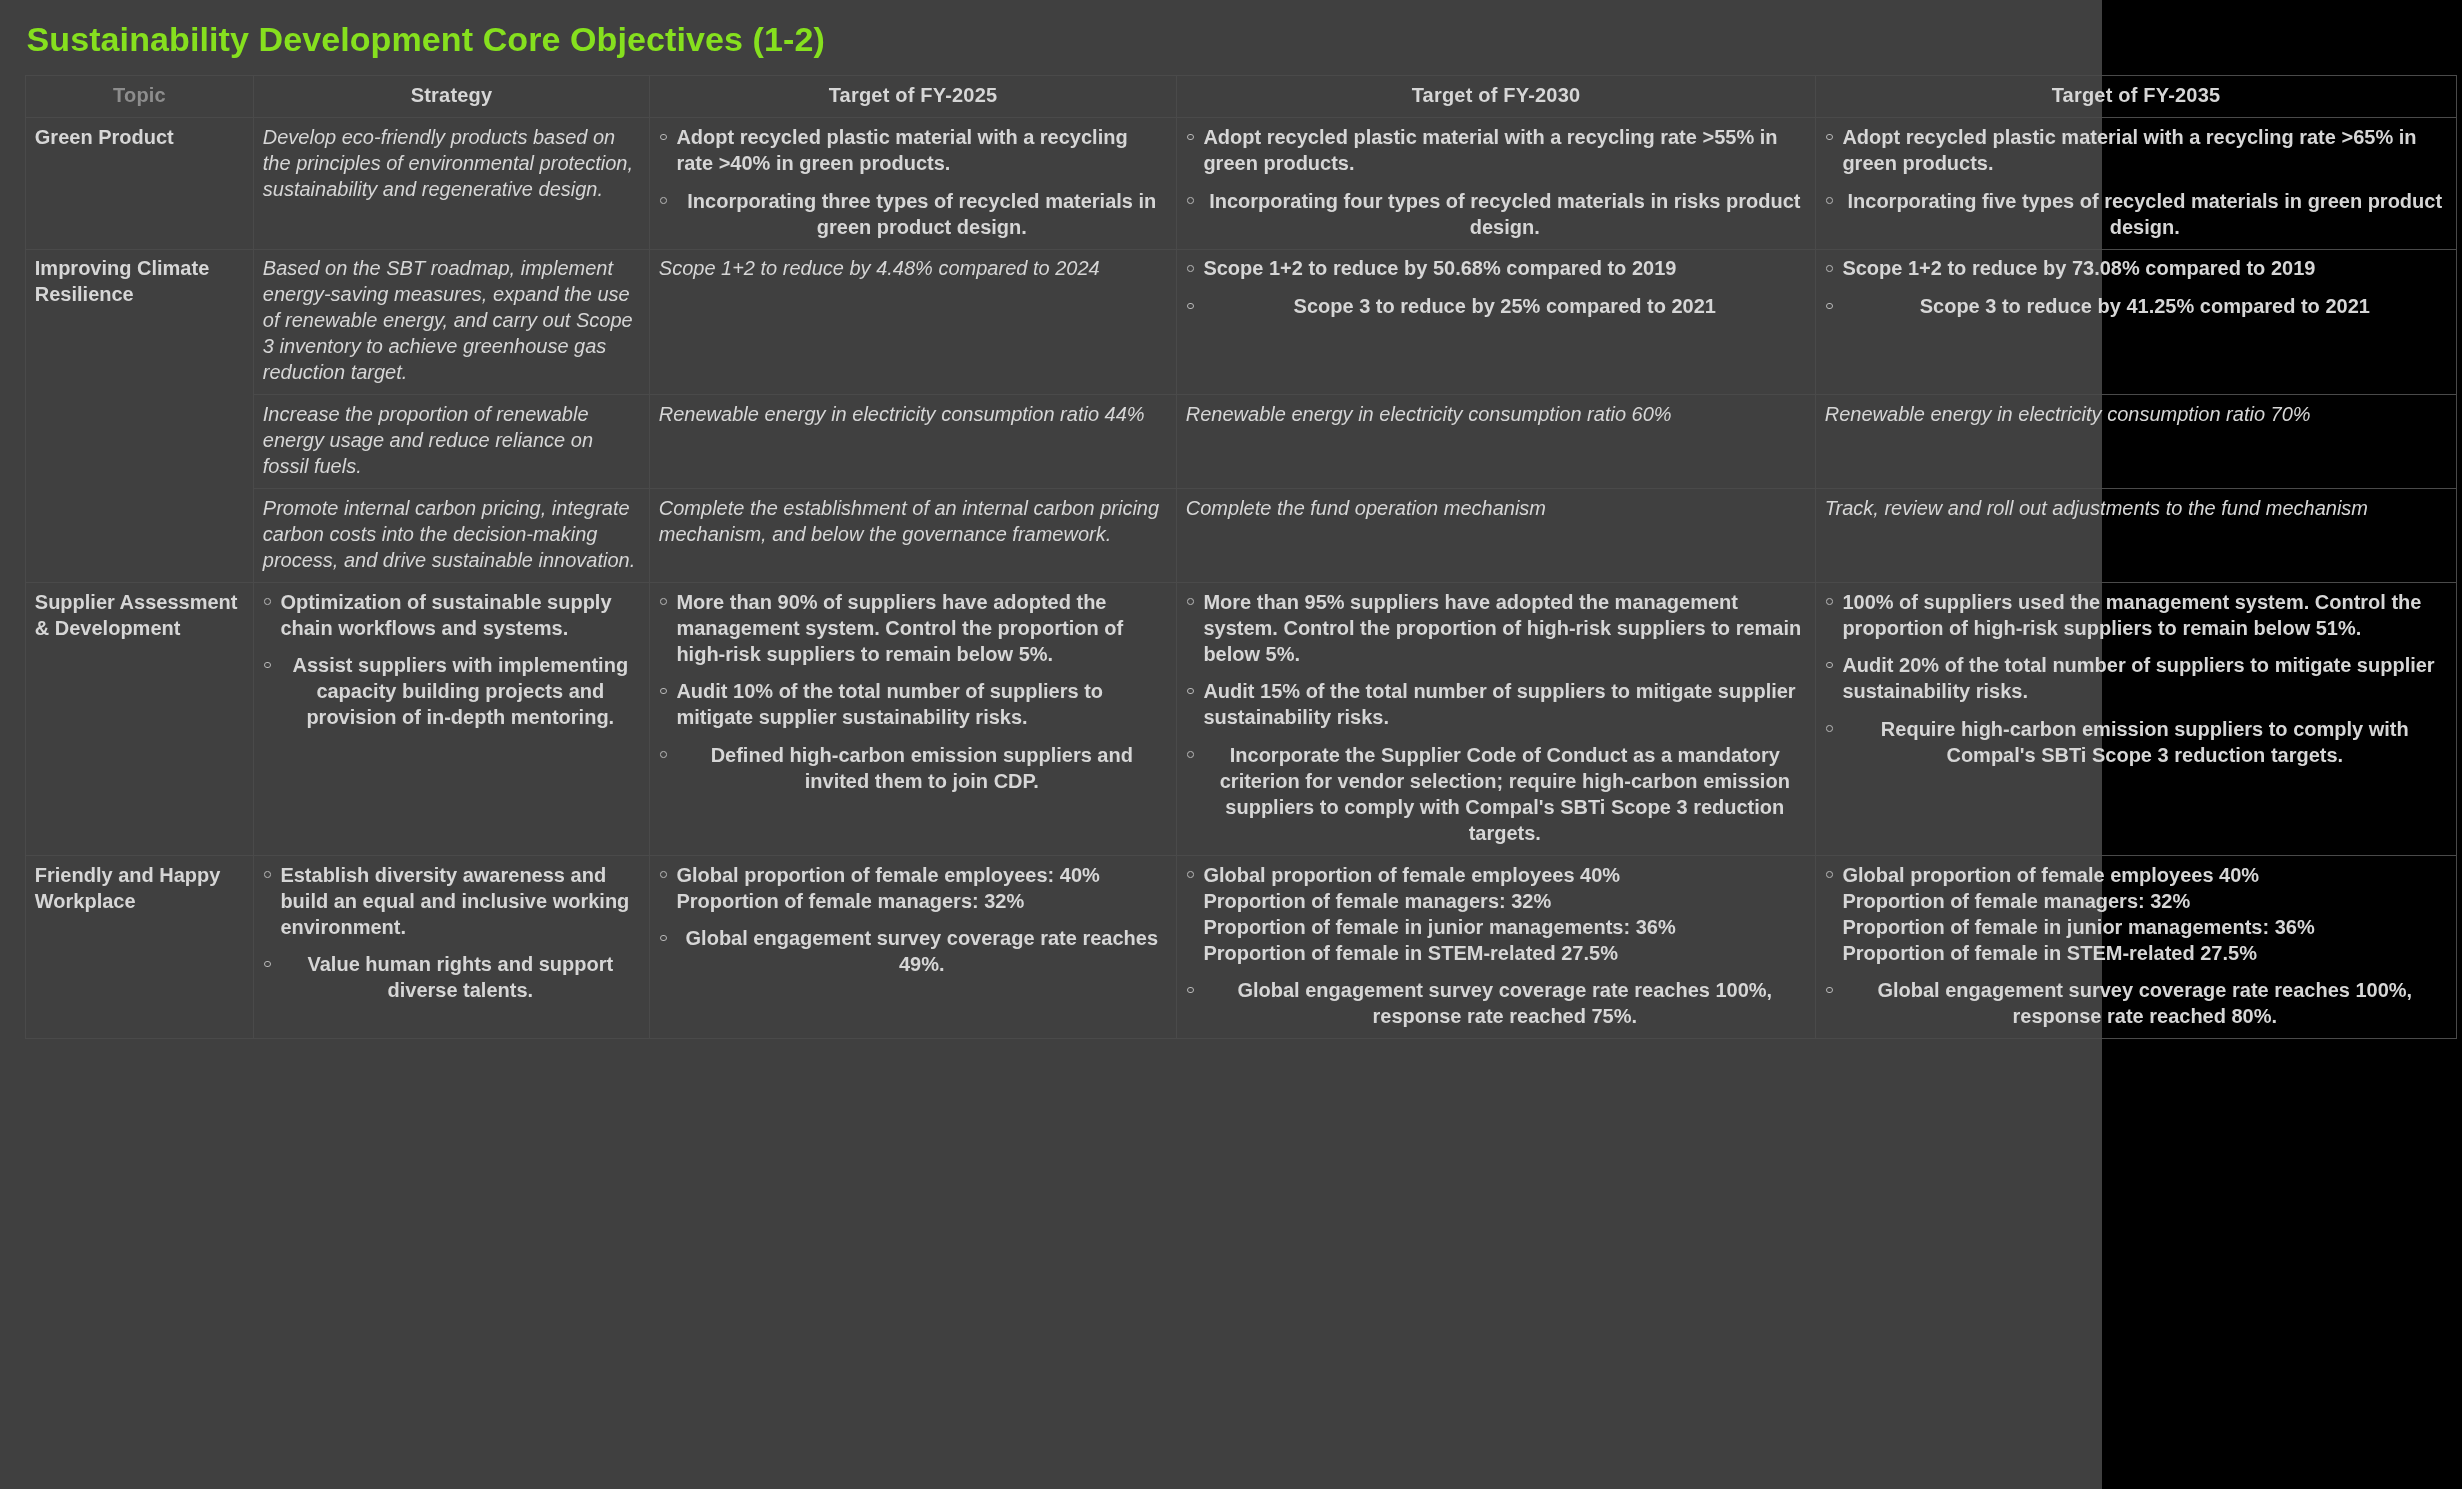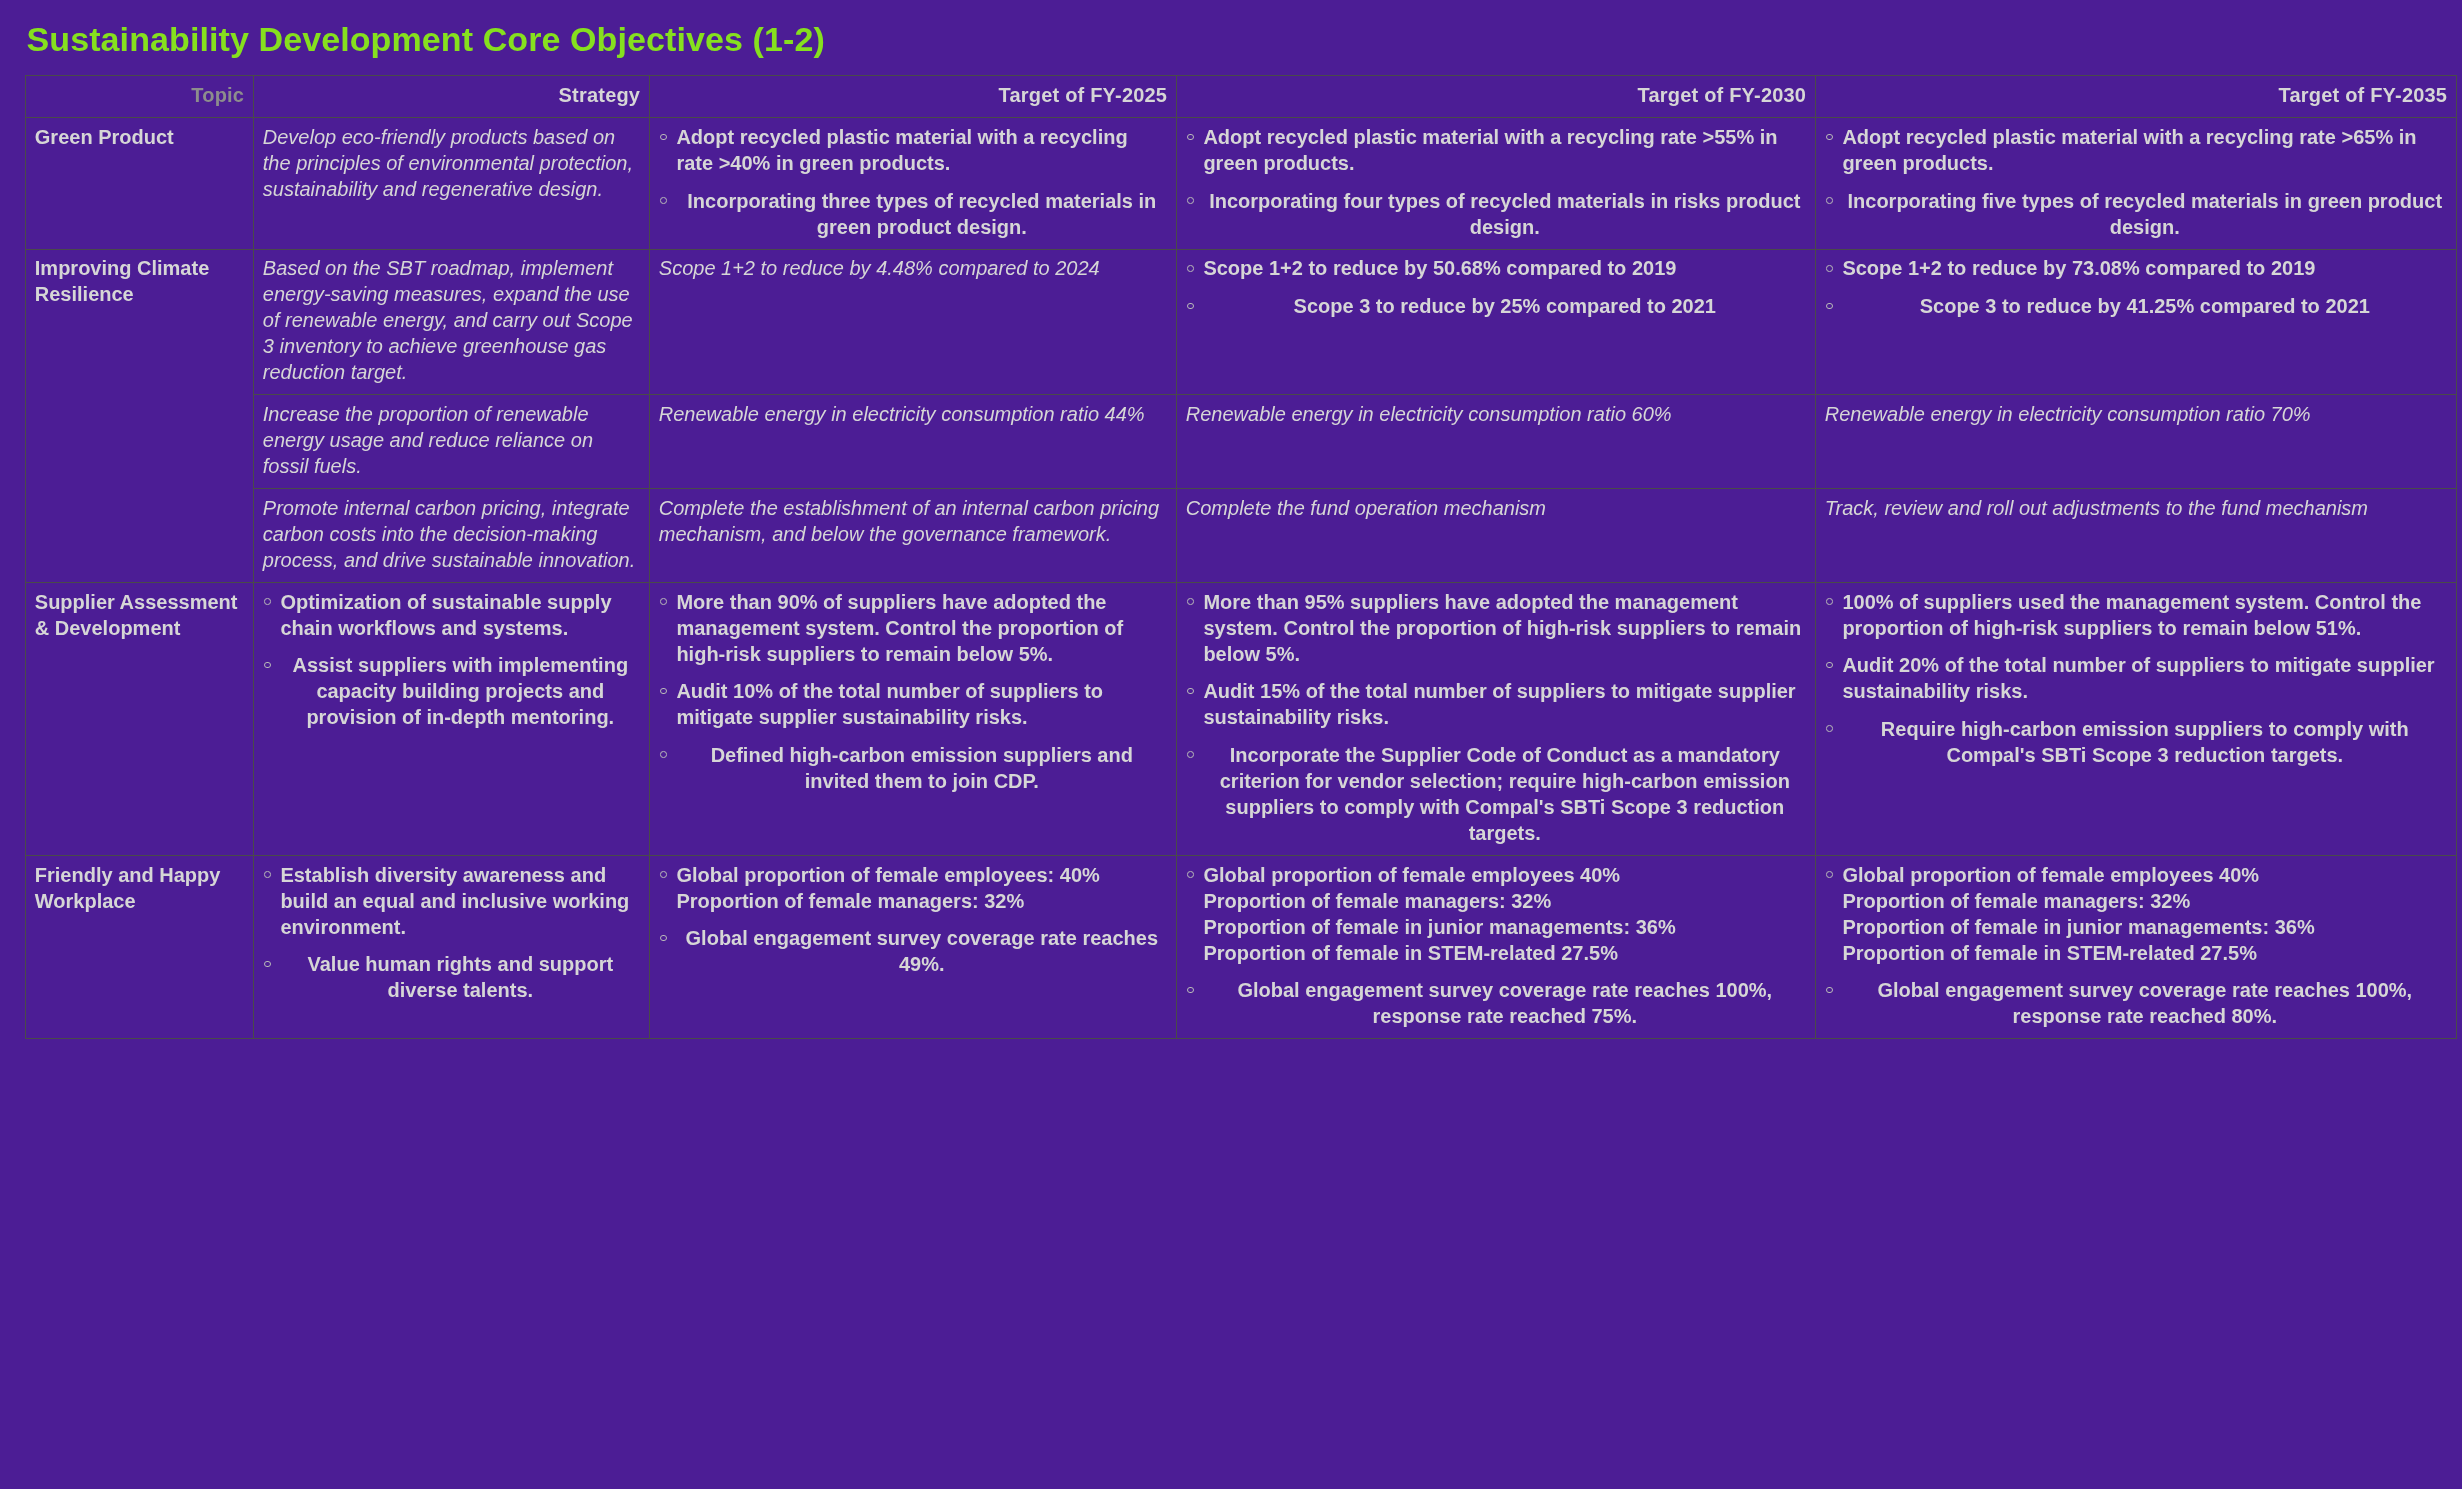--- a/index.html
+++ b/index.html
@@ -3,23 +3,23 @@
 <meta charset="utf-8">
 <style>
   html, body {
     margin: 0;
     padding: 0;
     background: #000000;
     color: #d9d9d9;
     font-family: "Liberation Sans", sans-serif;
   }
   #page {
-    width: 2462px;
+    width: 2102px;
     min-height: 1489px;
-    background: #4c1d95;
+    background: #404040;
     box-sizing: border-box;
     padding: 13.2px 25px 0 25px;
   }
   #title {
     color: #7ed321;
     color: #86e01e;
     font-size: 34px;
     font-weight: bold;
     letter-spacing: 0.1px;
     margin: 7.3px 0 16px 1.5px;
@@ -39,21 +39,21 @@
     border: 1.5px solid #4a4a4a;
     vertical-align: top;
     padding: 5.9px 8.8px 8.8px 8.8px;
     font-size: 20px;
     line-height: 1.30;
     color: #d6d6d6;
   }
   thead th {
     border-top: 2.2px solid #86e01e;
     border-bottom: 2.2px solid #86e01e;
-    text-align: right;
+    text-align: center;
     vertical-align: middle;
     font-size: 23px;
     font-weight: bold;
     color: #9a9a9a;
     padding: 11.7px 7.3px;
     letter-spacing: 0.2px;
   }
   thead th.topic-head { color: #8d8d8d; }
   td.topic {
     text-align: left;

